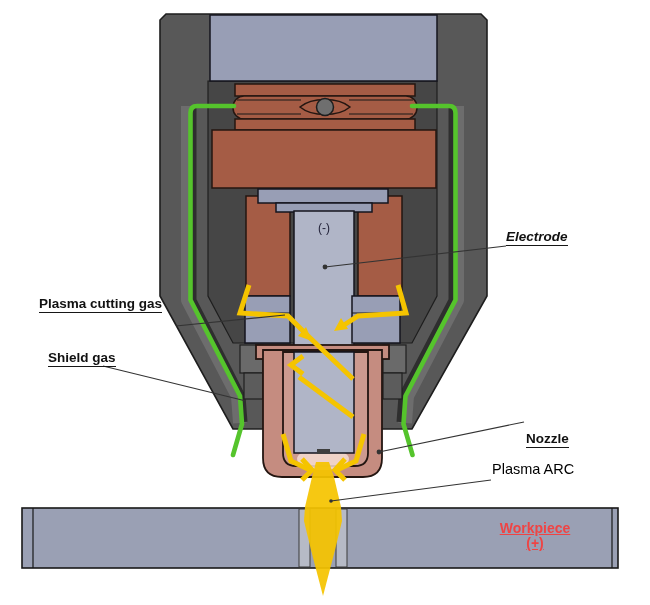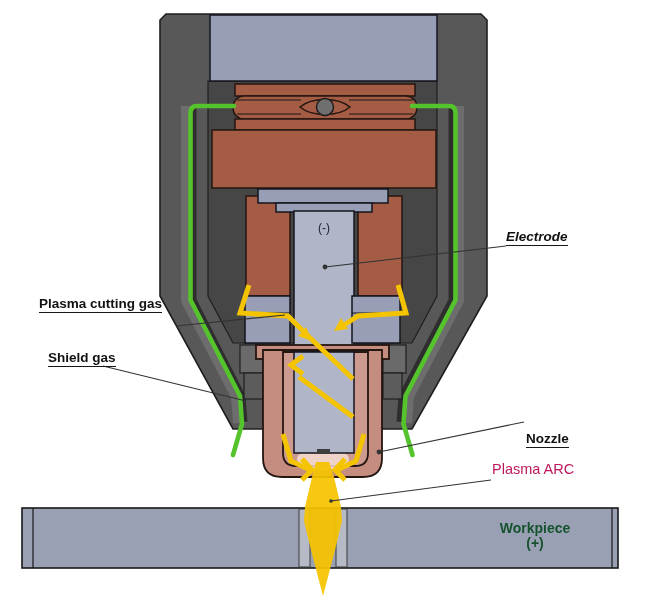--- a/index.html
+++ b/index.html
@@ -25,23 +25,23 @@
   .beam{fill:var(--plasma-yellow);opacity:.93;stroke:none;}
   .wp{fill:var(--workpiece-gray);stroke:#181818;stroke-width:1.6;}
   .kerf{fill:#b6bac6;stroke:#3a3a3a;stroke-width:1;}
   .leader{stroke:#333;stroke-width:1.1;fill:none;}
   .dot{fill:#333;stroke:none;}
   .edge{stroke:#181818;stroke-width:1.2;}
 
   
   .lbl{position:absolute;color:#111;font-weight:bold;font-size:13.5px;white-space:nowrap;
        padding-bottom:1px;border-bottom:1.6px solid #161616;}
-  .lbl-plain{position:absolute;color:#be185d;font-weight:400;font-size:14.5px;white-space:nowrap;}
-  .lbl-center{position:absolute;text-align:center;color:#14532d;font-weight:bold;
-              font-size:14px;line-height:15px;}
+  .lbl-plain{position:absolute;color:#000000;font-weight:400;font-size:14.5px;white-space:nowrap;}
+  .lbl-center{position:absolute;text-align:center;color:#ef4444;font-weight:bold;
+              font-size:14px;line-height:15px;text-decoration:underline;}
   .lbl-minus{position:absolute;text-align:center;color:#23233a;font-weight:400;font-size:12px;}
 </style>
 </head>
 <body>
 
 <div class="stage">
 
   <svg width="650" height="605" viewBox="0 0 650 605">
 
     <path class="body-dark" d="M166,14 L481,14 L487,20 L487,296 L412,429 L233,429 L160,296 L160,20 Z"></path>

